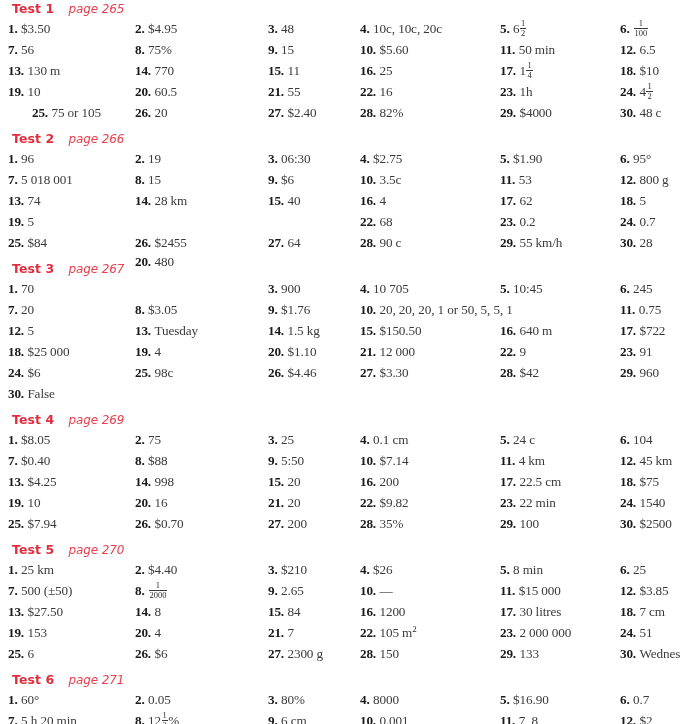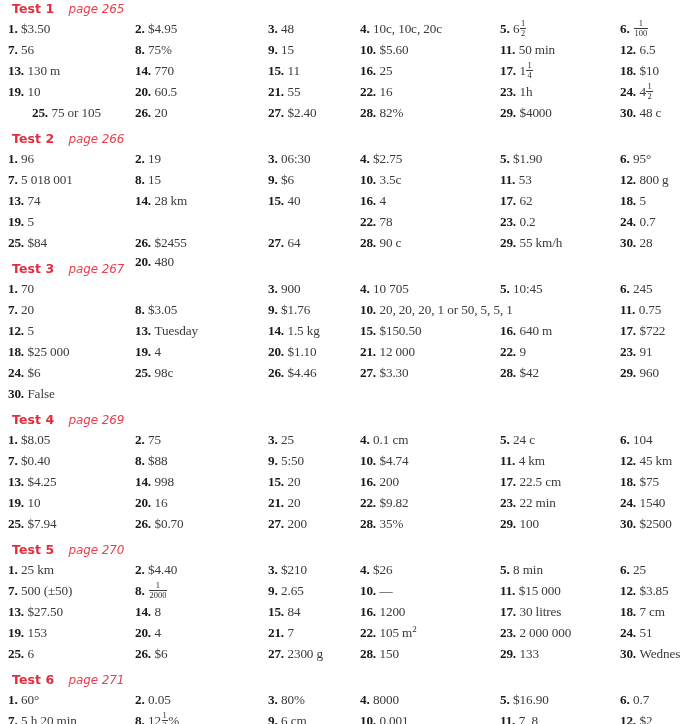--- a/index.html
+++ b/index.html
@@ -182,21 +182,21 @@
           <div class="ans c0" style="left: 8px;"><span class="num">13.</span><span class="val">74</span></div>
           <div class="ans c1" style="left: 135px;"><span class="num">14.</span><span class="val">28 km</span></div>
           <div class="ans c2" style="left: 268px;"><span class="num">15.</span><span class="val">40</span></div>
           <div class="ans c3" style="left: 360px;"><span class="num">16.</span><span class="val">4</span></div>
           <div class="ans c4" style="left: 500px;"><span class="num">17.</span><span class="val">62</span></div>
           <div class="ans c5" style="left: 620px;"><span class="num">18.</span><span class="val">5</span></div>
         </div>
         <div class="ans-row" style="height: 21px;">
           <div class="ans c0" style="left: 8px;"><span class="num">19.</span><span class="val">5</span></div>
           <div class="ans c1" style="left: 135px; margin-top: 40px;"><span class="num">20.</span><span class="val">480</span></div>
-          <div class="ans c3" style="left: 360px;"><span class="num">22.</span><span class="val">78</span></div>
+          <div class="ans c3" style="left: 360px;"><span class="num">22.</span><span class="val">68</span></div>
           <div class="ans c4" style="left: 500px;"><span class="num">23.</span><span class="val">0.2</span></div>
           <div class="ans c5" style="left: 620px;"><span class="num">24.</span><span class="val">0.7</span></div>
         </div>
         <div class="ans-row" style="height: 21px;">
           <div class="ans c0" style="left: 8px;"><span class="num">25.</span><span class="val">$84</span></div>
           <div class="ans c1" style="left: 135px;"><span class="num">26.</span><span class="val">$2455</span></div>
           <div class="ans c2" style="left: 268px;"><span class="num">27.</span><span class="val">64</span></div>
           <div class="ans c3" style="left: 360px;"><span class="num">28.</span><span class="val">90 c</span></div>
           <div class="ans c4" style="left: 500px;"><span class="num">29.</span><span class="val">55 km/h</span></div>
           <div class="ans c5" style="left: 620px;"><span class="num">30.</span><span class="val">28</span></div>
@@ -257,21 +257,21 @@
           <div class="ans c1" style="left: 135px;"><span class="num">2.</span><span class="val">75</span></div>
           <div class="ans c2" style="left: 268px;"><span class="num">3.</span><span class="val">25</span></div>
           <div class="ans c3" style="left: 360px;"><span class="num">4.</span><span class="val">0.1 cm</span></div>
           <div class="ans c4" style="left: 500px;"><span class="num">5.</span><span class="val">24 c</span></div>
           <div class="ans c5" style="left: 620px;"><span class="num">6.</span><span class="val">104</span></div>
         </div>
         <div class="ans-row" style="height: 21px;">
           <div class="ans c0" style="left: 8px;"><span class="num">7.</span><span class="val">$0.40</span></div>
           <div class="ans c1" style="left: 135px;"><span class="num">8.</span><span class="val">$88</span></div>
           <div class="ans c2" style="left: 268px;"><span class="num">9.</span><span class="val">5:50</span></div>
-          <div class="ans c3" style="left: 360px;"><span class="num">10.</span><span class="val">$4.74</span></div>
+          <div class="ans c3" style="left: 360px;"><span class="num">10.</span><span class="val">$7.14</span></div>
           <div class="ans c4" style="left: 500px;"><span class="num">11.</span><span class="val">4 km</span></div>
           <div class="ans c5" style="left: 620px;"><span class="num">12.</span><span class="val">45 km</span></div>
         </div>
         <div class="ans-row" style="height: 21px;">
           <div class="ans c0" style="left: 8px;"><span class="num">13.</span><span class="val">$4.25</span></div>
           <div class="ans c1" style="left: 135px;"><span class="num">14.</span><span class="val">998</span></div>
           <div class="ans c2" style="left: 268px;"><span class="num">15.</span><span class="val">20</span></div>
           <div class="ans c3" style="left: 360px;"><span class="num">16.</span><span class="val">200</span></div>
           <div class="ans c4" style="left: 500px;"><span class="num">17.</span><span class="val">22.5 cm</span></div>
           <div class="ans c5" style="left: 620px;"><span class="num">18.</span><span class="val">$75</span></div>

